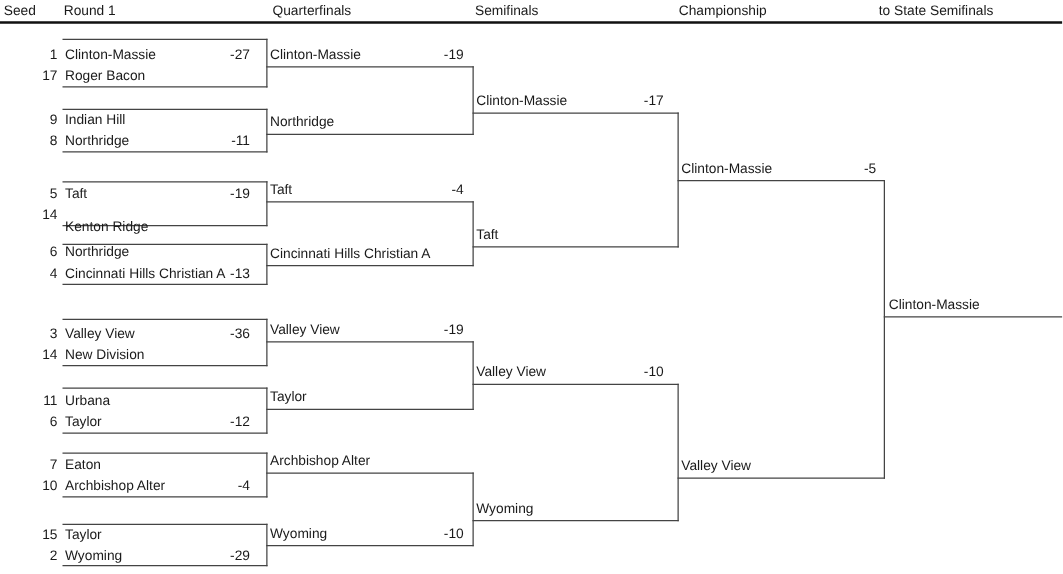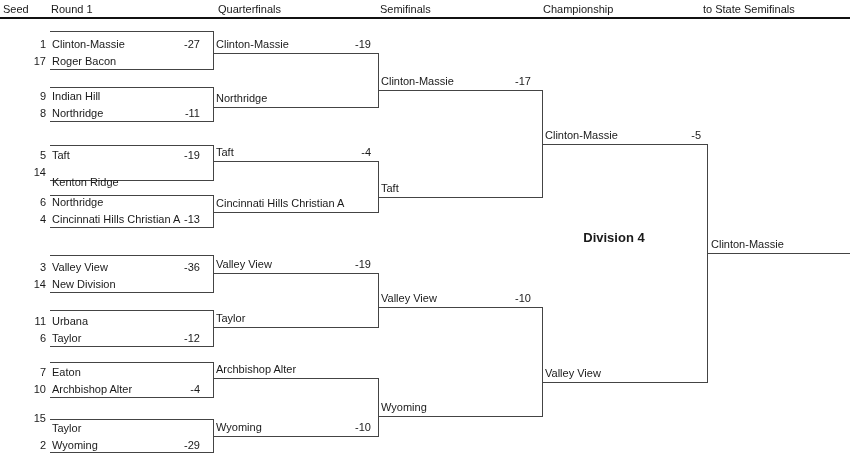--- a/index.html
+++ b/index.html
@@ -97,21 +97,21 @@
   <span class="t seed" style="top:366px">7</span>
   <span class="t" style="left:52px;top:366px">Eaton</span>
   <span class="t num" style="left:150px;top:366px"></span>
   <span class="t seed" style="top:383px">10</span>
   <span class="t" style="left:52px;top:383px">Archbishop Alter</span>
   <span class="t num" style="left:150px;top:383px">-4</span>
 
   <div class="hl" style="left:50px;top:419px;width:164px"></div>
   <div class="hl" style="left:50px;top:452px;width:164px"></div>
   <div class="vl" style="left:213px;top:419px;height:34px"></div>
-  <span class="t seed" style="top:412px">15</span>
+  <span class="t seed" style="top:422px">15</span>
   <span class="t" style="left:52px;top:422px">Taylor</span>
   <span class="t num" style="left:150px;top:422px"></span>
   <span class="t seed" style="top:439px">2</span>
   <span class="t" style="left:52px;top:439px">Wyoming</span>
   <span class="t num" style="left:150px;top:439px">-29</span>
 
   <div class="hl" style="left:213px;top:53px;width:166px"></div>
   <div class="hl" style="left:213px;top:107px;width:166px"></div>
   <div class="vl" style="left:378px;top:53px;height:55px"></div>
   <span class="t" style="left:216px;top:38px">Clinton-Massie</span>
@@ -163,15 +163,14 @@
   <div class="hl" style="left:542px;top:382px;width:166px"></div>
   <div class="vl" style="left:707px;top:144px;height:239px"></div>
   <span class="t" style="left:545px;top:129px">Clinton-Massie</span>
   <span class="t num" style="left:651px;top:129px">-5</span>
   <span class="t" style="left:545px;top:367px">Valley View</span>
   <span class="t num" style="left:651px;top:367px"></span>
 
   <div class="hl" style="left:707px;top:253px;width:143px"></div>
   <span class="t" style="left:711px;top:238px">Clinton-Massie</span>
 
-  <span class="rg" style="top:230px">Division 4</span>
 
 </div>
 
 </body></html>

